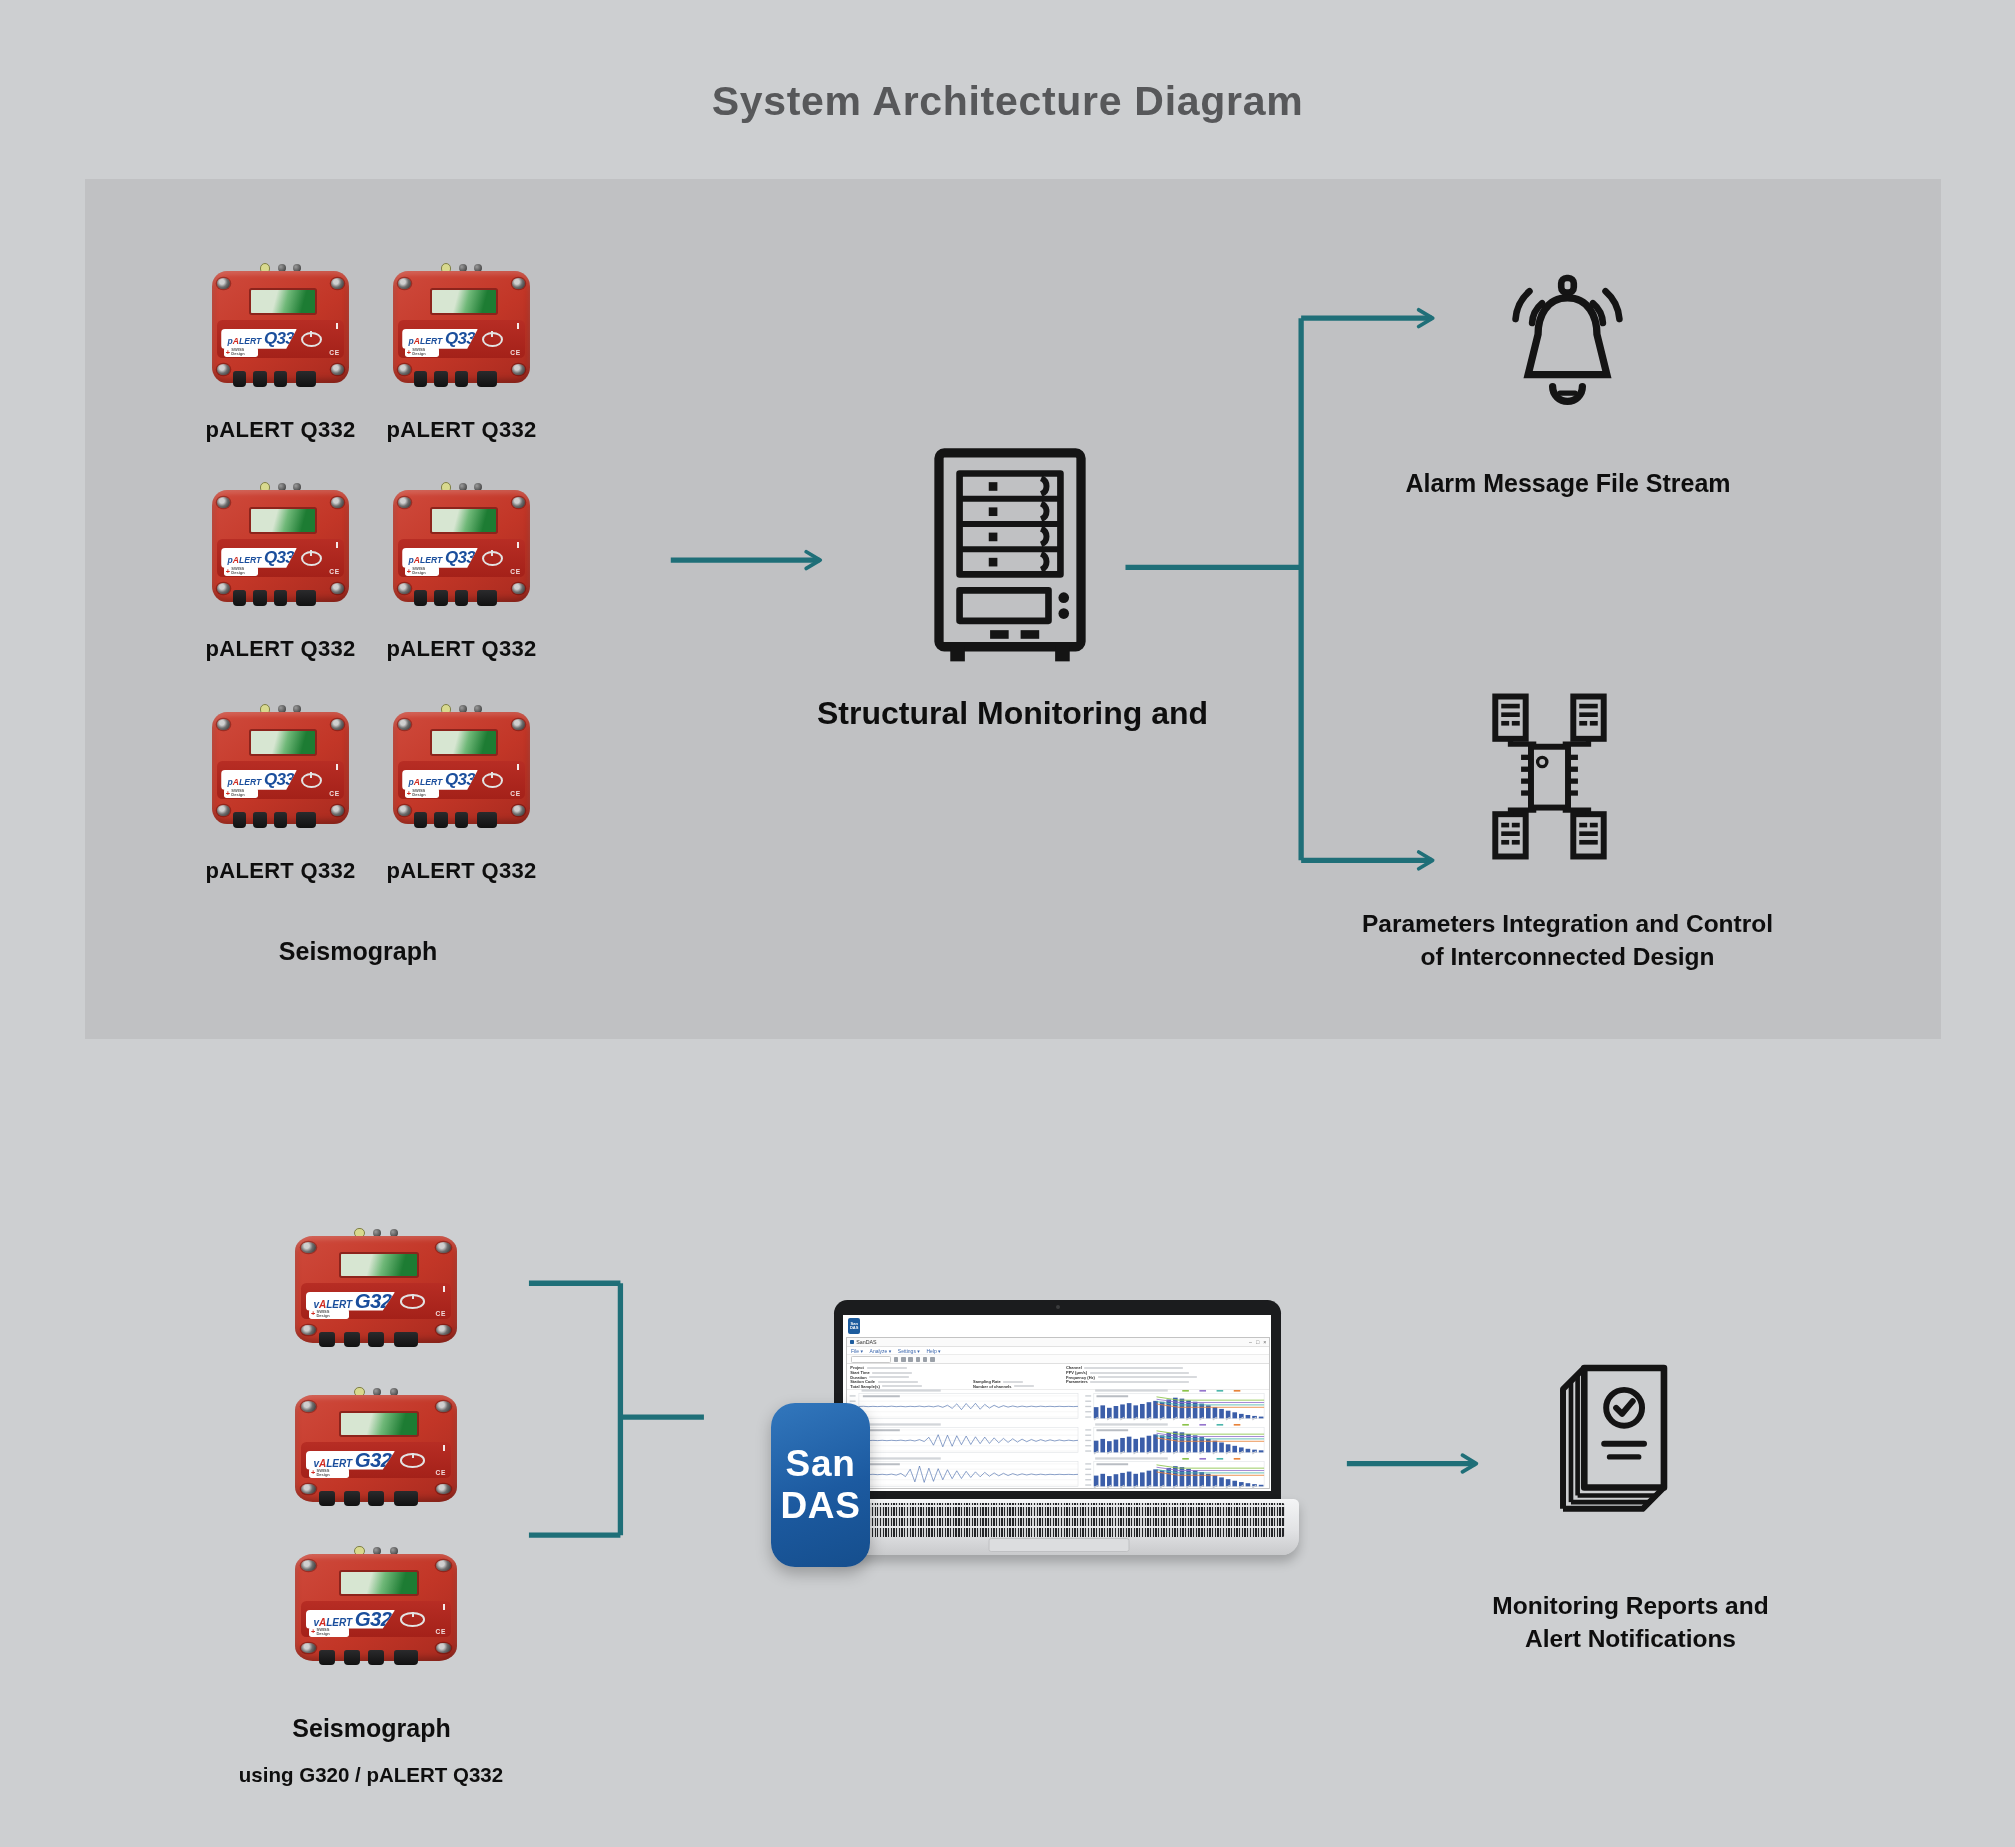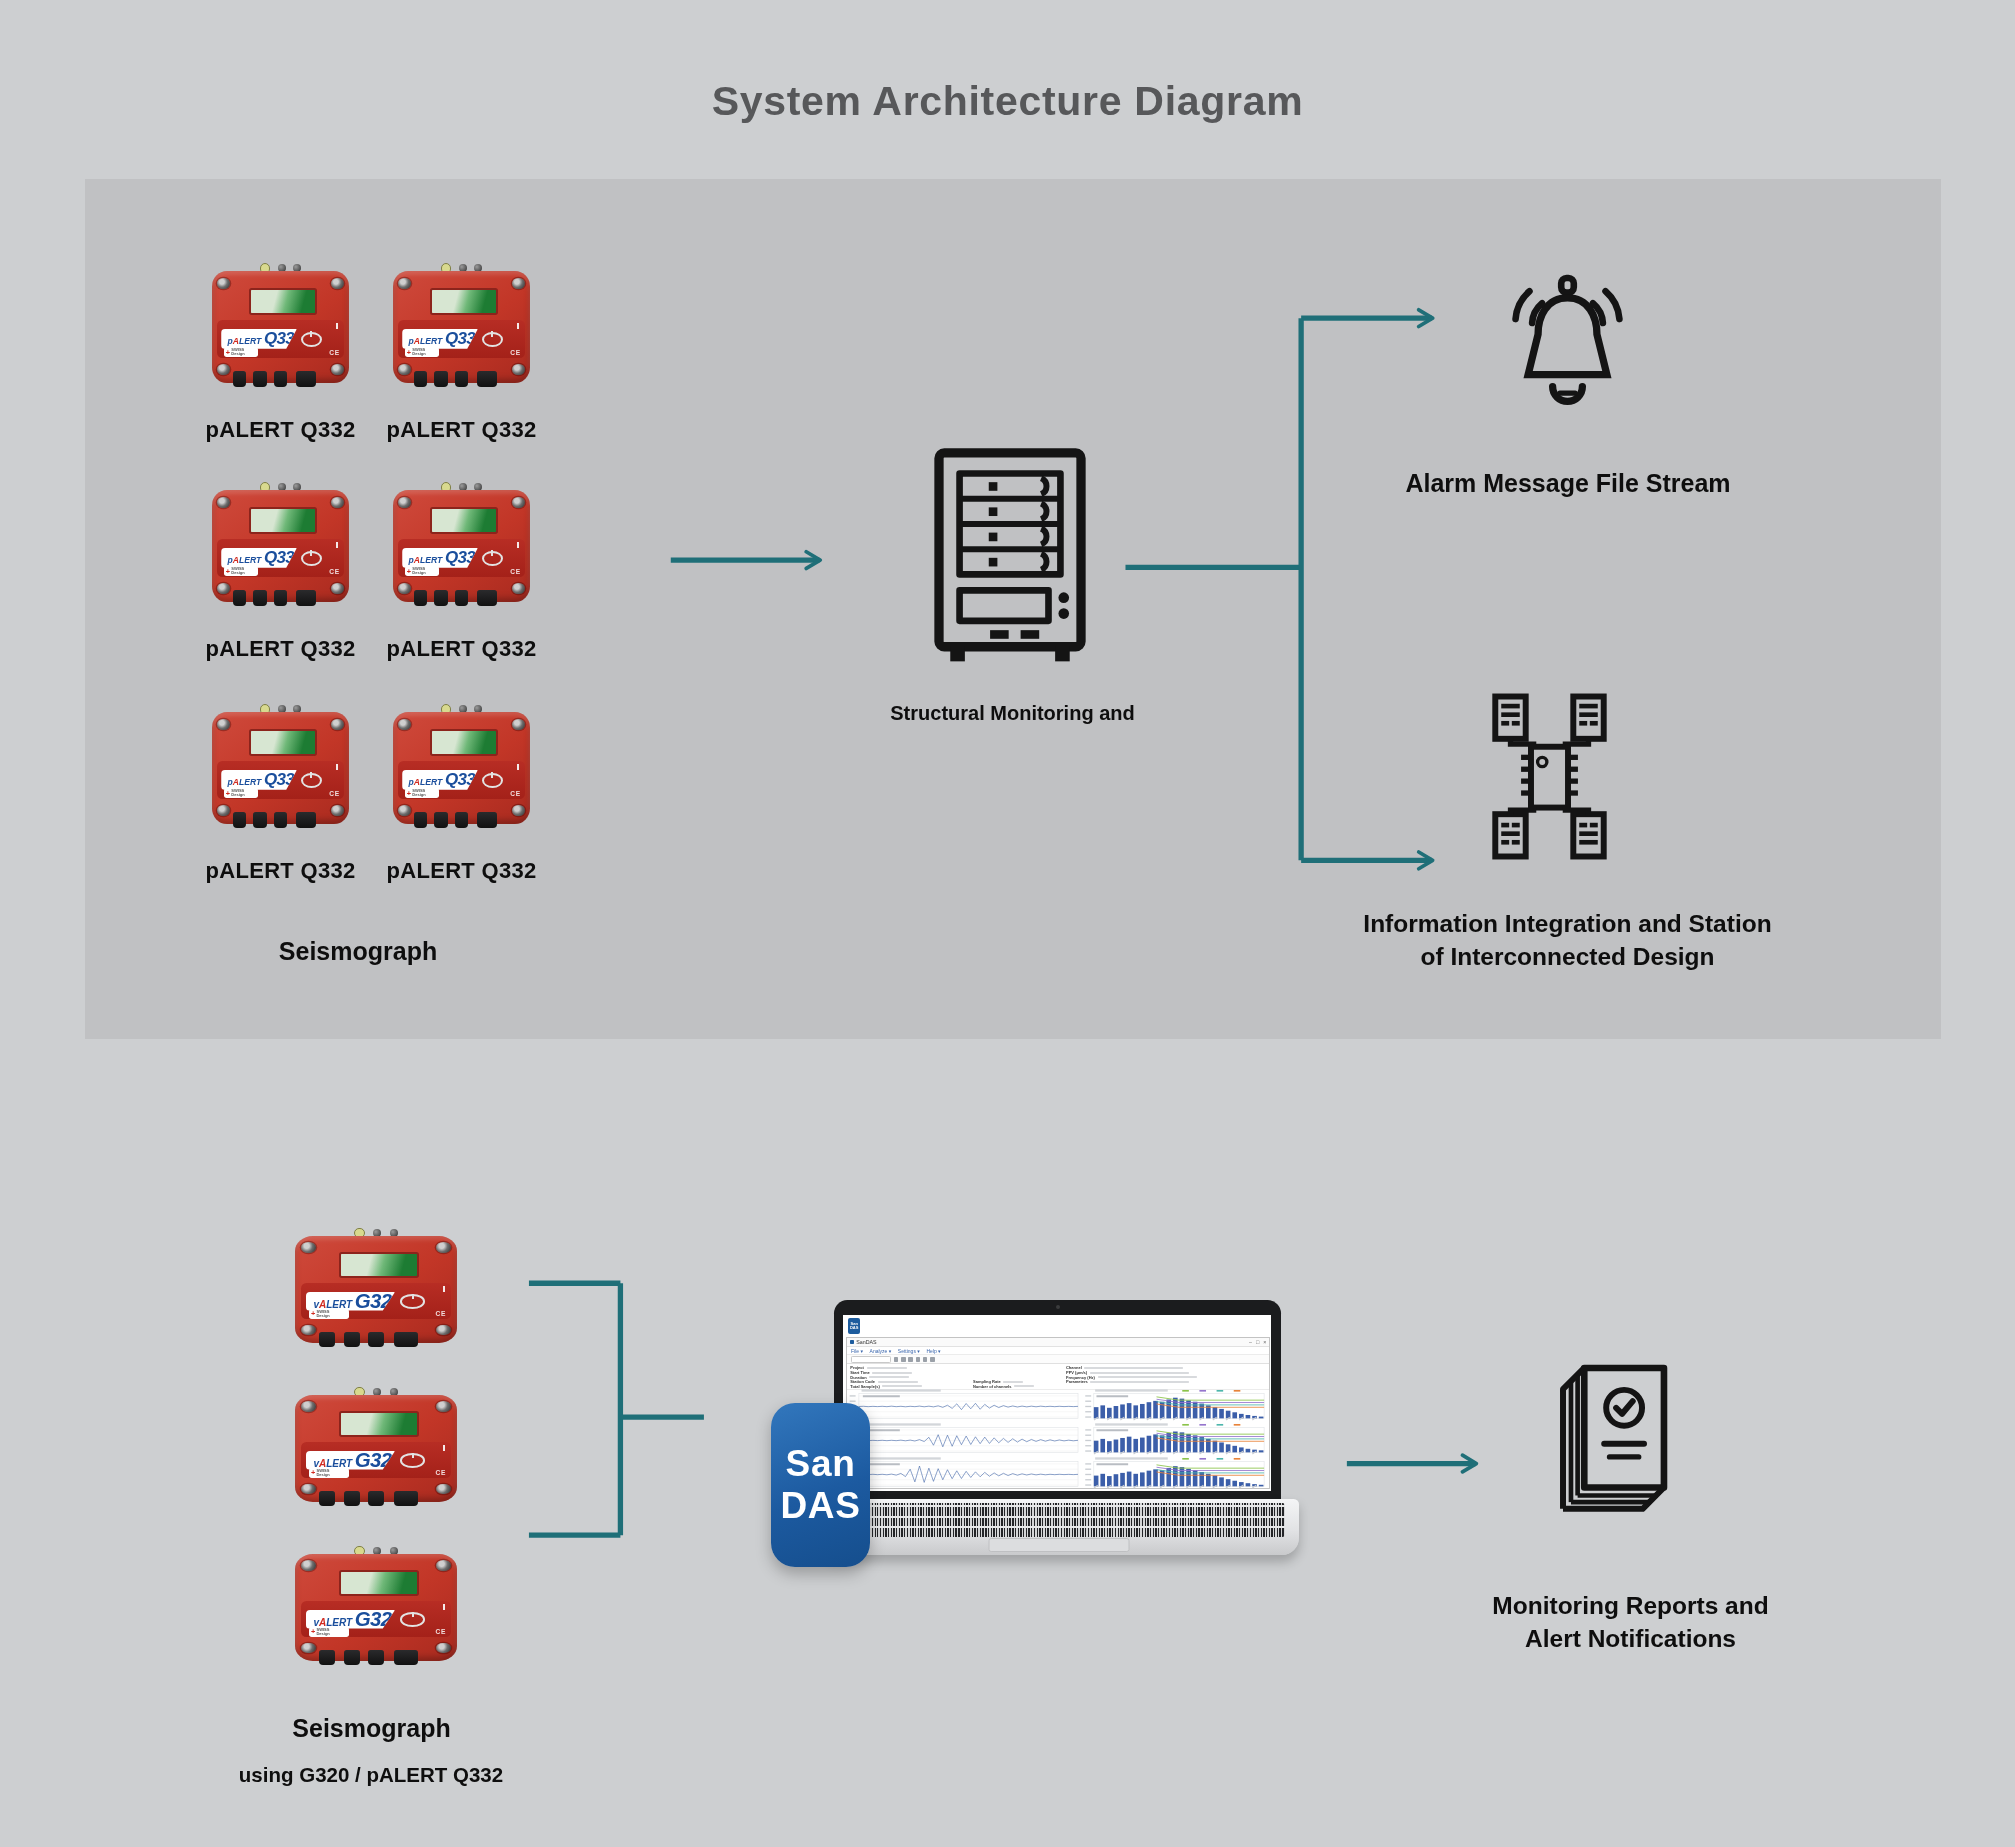--- a/index.html
+++ b/index.html
@@ -415,21 +415,21 @@
     <g fill="#141414" stroke="none">
       <circle cx="197" cy="227" r="8"></circle>
       <circle cx="197" cy="251" r="8"></circle>
       <rect x="86" y="276" width="28" height="13"></rect>
       <rect x="132" y="276" width="28" height="13"></rect>
       <rect x="26" y="301" width="22" height="22"></rect>
       <rect x="184" y="301" width="22" height="22"></rect>
     </g>
   </g>
 </svg>
-<div class="abs diagram-label" style="left:787px;top:695px;width:451px;font-size:20px;line-height:36px;">
+<div class="abs diagram-label" style="left:787px;top:695px;width:451px;font-size:32px;line-height:36px;">
   <div>Structural Monitoring and</div>
 </div>
 
 <svg class="abs" style="left:1503px;top:270px;" width="129" height="159" viewBox="0 0 195 240">
   <g class="lineart" stroke-linecap="round">
     <rect x="88" y="12" width="19" height="22" rx="8" stroke-width="10"></rect>
     <path d="M97.5 42 C66 42 53 70 53 97 L38 158 L157 158 L142 97 C142 70 129 42 97.5 42 Z" stroke-width="11"></path>
     <path d="M75 176 a22 22 0 0 0 45 0" stroke-width="11"></path>
     <line x1="86" y1="186" x2="109" y2="186" stroke-width="8"></line>
     <path d="M40 32 a62 62 0 0 0 -21 42" stroke-width="10"></path>
@@ -479,21 +479,21 @@
     </g>
     <g stroke-width="8">
       <path d="M31 72 V80 H70"></path>
       <path d="M149 72 V80 H110"></path>
       <path d="M31 186 V180 H70"></path>
       <path d="M149 186 V180 H110"></path>
     </g>
   </g>
 </svg>
 <div class="abs diagram-label" style="left:1349px;top:907px;width:437px;font-size:24.5px;line-height:33px;">
-  <div>Information Integration and Station</div>
+  <div>Parameters Integration and Control</div>
   <div>of Interconnected Design</div>
 </div>
 
 <div class="abs description">
 </div>
 
 <div id="bottom-devices">
     <div class="dev-slot" style="width: 162px; height: 152px; position: absolute; left: 295px; top: 1228px;">
     <div class="device" style="height:125px">
       <div class="dev-topdots">

